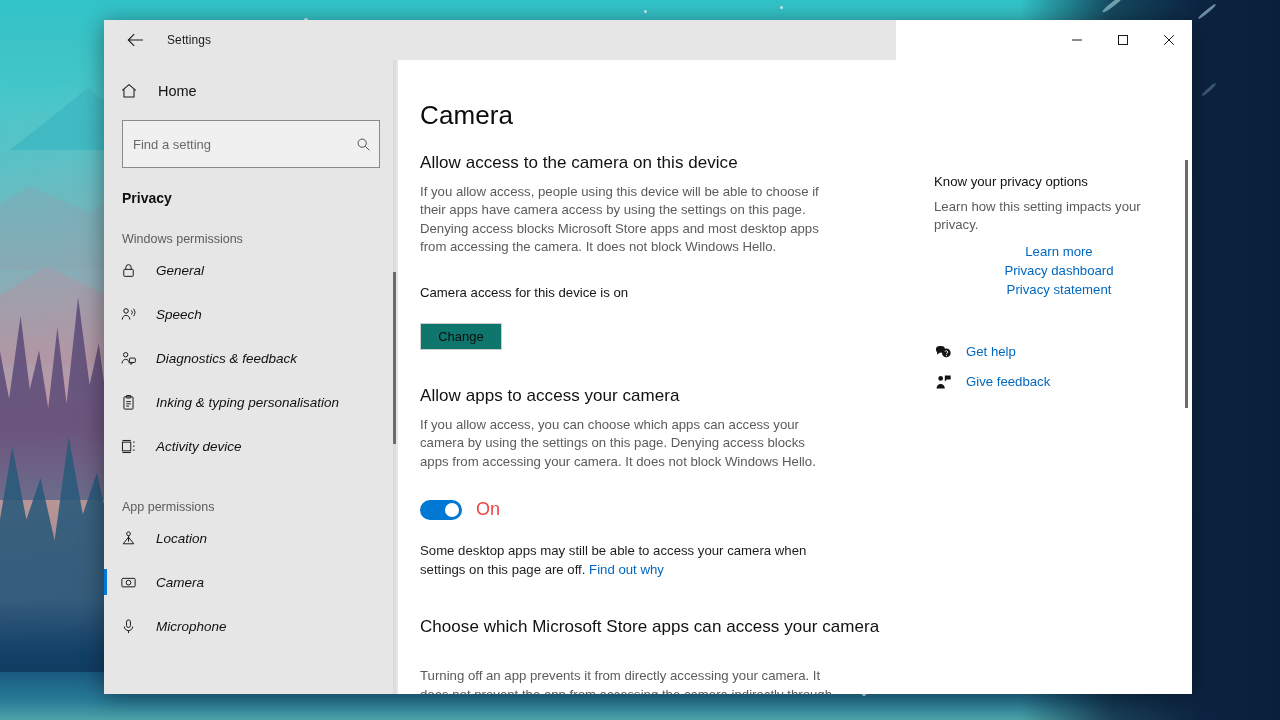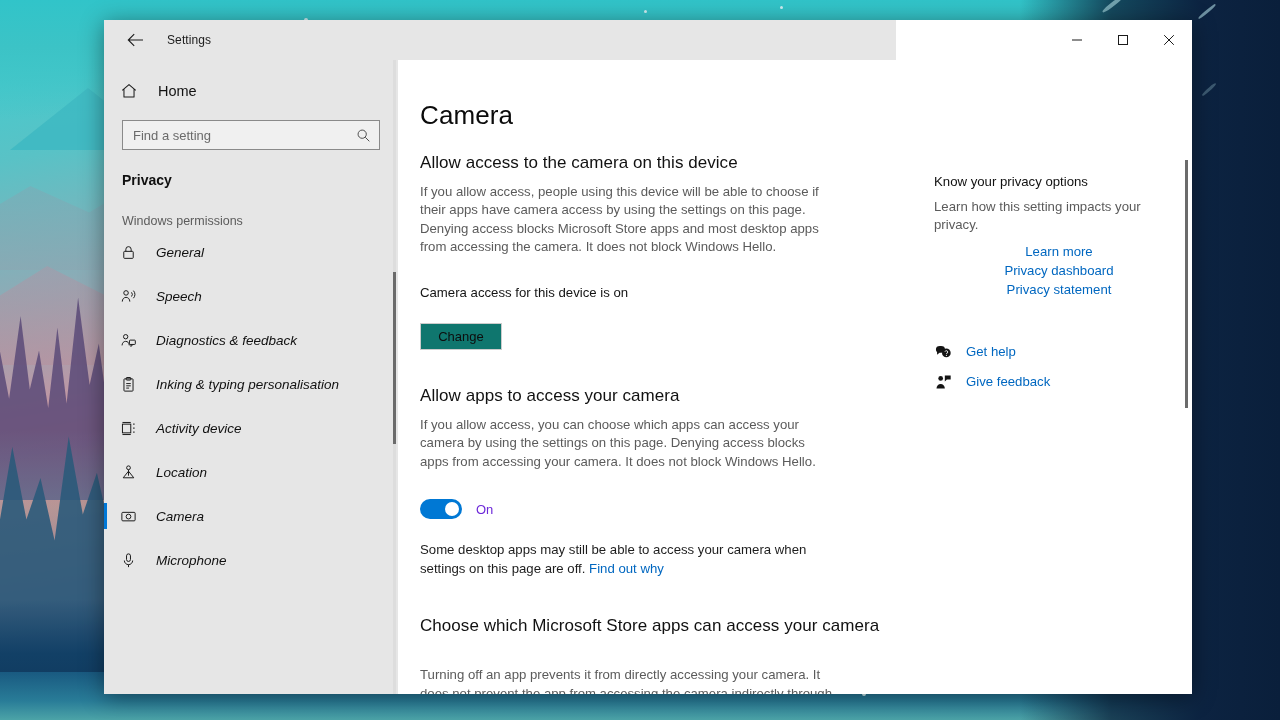--- a/index.html
+++ b/index.html
@@ -168,21 +168,21 @@
   .home-row {
     display: flex; align-items: center;
     height: 38px;
     padding-left: 16px;
   }
   .home-row .ico { width: 30px; display: flex; align-items: center; color: #1b1b1b; }
   .home-row .lbl { font-size: 14.5px; color: #121212; margin-left: 8px; }
 
   .search-wrap { padding: 10px 18px 0 18px; }
   .search-box {
-    height: 30px;
+    height: 48px;
     background: #f0f0f0;
     border: 1px solid #8a8a8a;
     display: flex; align-items: center;
     padding: 0 8px 0 10px;
   }
   .search-box input {
     flex: 1; border: none; outline: none; background: transparent;
     font-family: "Liberation Sans", sans-serif;
     font-size: 13px; color: #3a3a3a;
   }
@@ -282,21 +282,21 @@
     width: 42px; height: 20px;
     border-radius: 10px;
     background: #0078d4;
     position: relative;
   }
   .toggle .knob {
     position: absolute; right: 3px; top: 3px;
     width: 14px; height: 14px; border-radius: 50%;
     background: #ffffff;
   }
-  .toggle-label { font-size: 13px; color: #6d28d9; }
+  .toggle-label { font-size: 18px; color: #ef4444; }
 
   a.lnk { color: #0067c0; text-decoration: none; }
 
   
   .rail {
     padding: 114px 0 0 0;
     width: 250px;
     flex: 0 0 250px;
     margin-left: 16px;
   }
@@ -452,20 +452,21 @@
           <span class="nico">
             <svg width="17" height="17" viewBox="0 0 18 18">
               <rect x="2.6" y="4.4" width="8.8" height="9.2" stroke="#1b1b1b" stroke-width="1.05" fill="none"></rect>
               <path d="M2.6 2.6 H11.4 M2.6 15.4 H11.4" stroke="#1b1b1b" stroke-width="1.05"></path>
               <path d="M14 4.4 H15.4 M14 8.6 H15.4 M14 12.8 H15.4" stroke="#1b1b1b" stroke-width="1.15"></path>
             </svg>
           </span>
           <span class="nlbl">Activity device</span>
         </div>
 
+        <div class="nav-group-title second">App permissions</div>
 
         <div class="nav-item">
 
           <span class="nico">
             <svg width="17" height="17" viewBox="0 0 18 18">
               <circle cx="9" cy="4" r="2" stroke="#1b1b1b" stroke-width="1.05" fill="none"></circle>
               <path d="M9 6 V12.4" stroke="#1b1b1b" stroke-width="1.05"></path>
               <path d="M3.4 14.6 L9 7.6 L14.6 14.6 Z" stroke="#1b1b1b" stroke-width="1.05" fill="none"></path>
             </svg>
           </span>

